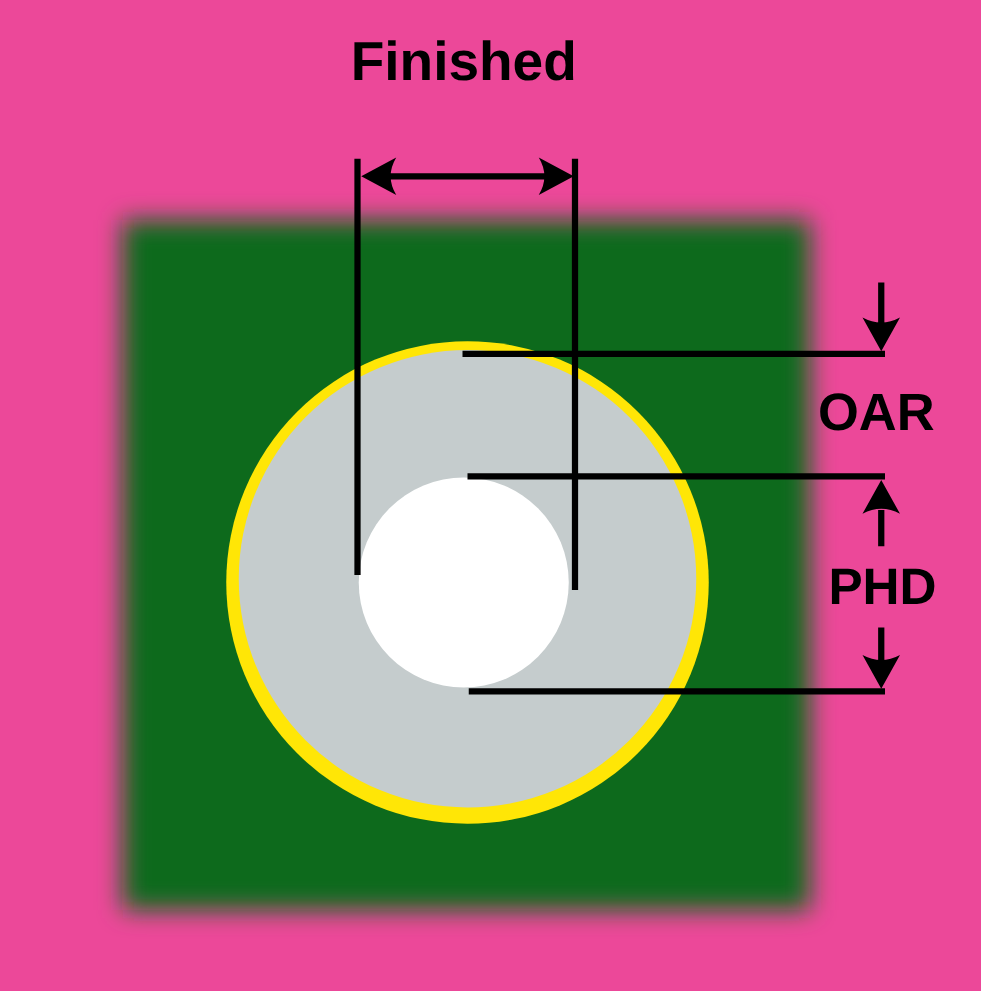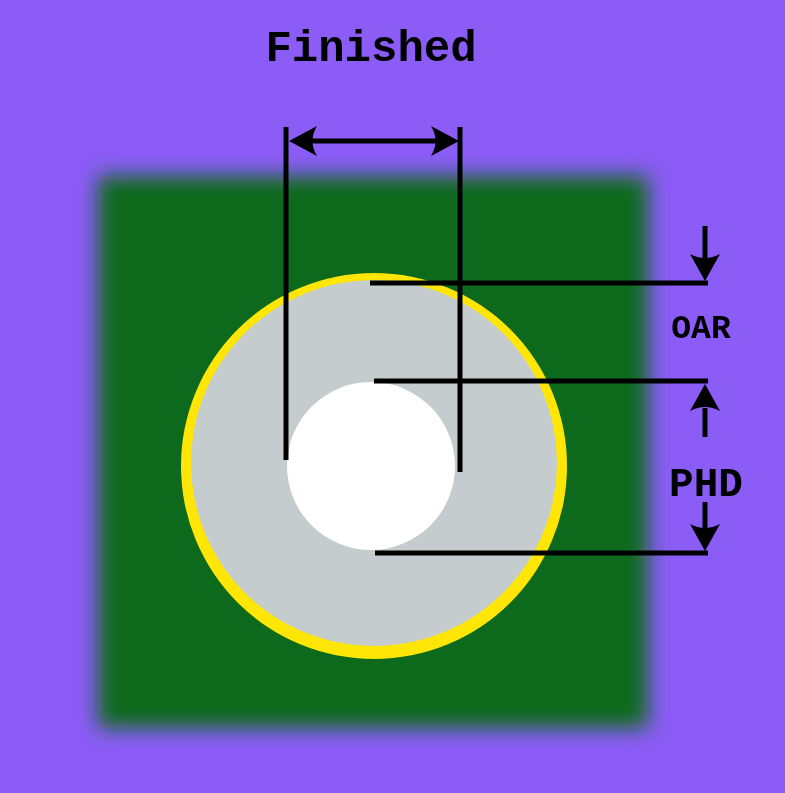--- a/index.html
+++ b/index.html
@@ -4,23 +4,23 @@
 <style>
   html, body {
     margin: 0;
     padding: 0;
     background: #ffffff;
   }
   .stage {
     position: relative;
     width: 785px;
     height: 793px;
-    background: #8b5cf6;
+    background: #ec4899;
     overflow: hidden;
-    font-family: Liberation Mono, monospace;
+    font-family: Liberation Sans, sans-serif;
   }
   .stage svg {
     position: absolute;
     left: 0;
     top: 0;
   }
   .lbl {
     position: absolute;
     font-weight: bold;
     color: #000000;
@@ -31,26 +31,26 @@
     left: 221px;
     top: 26px;
     width: 300px;
     font-size: 44px;
     line-height: 47px;
   }
   .lbl-oar {
     left: 645px;
     top: 308px;
     width: 112px;
-    font-size: 33px;
+    font-size: 42px;
     line-height: 43px;
   }
   .lbl-phd {
     left: 650px;
-    top: 464px;
+    top: 448px;
     width: 112px;
     font-size: 41px;
     line-height: 43px;
   }
 </style>
 </head>
 <body>
 
 <div class="stage">
 

